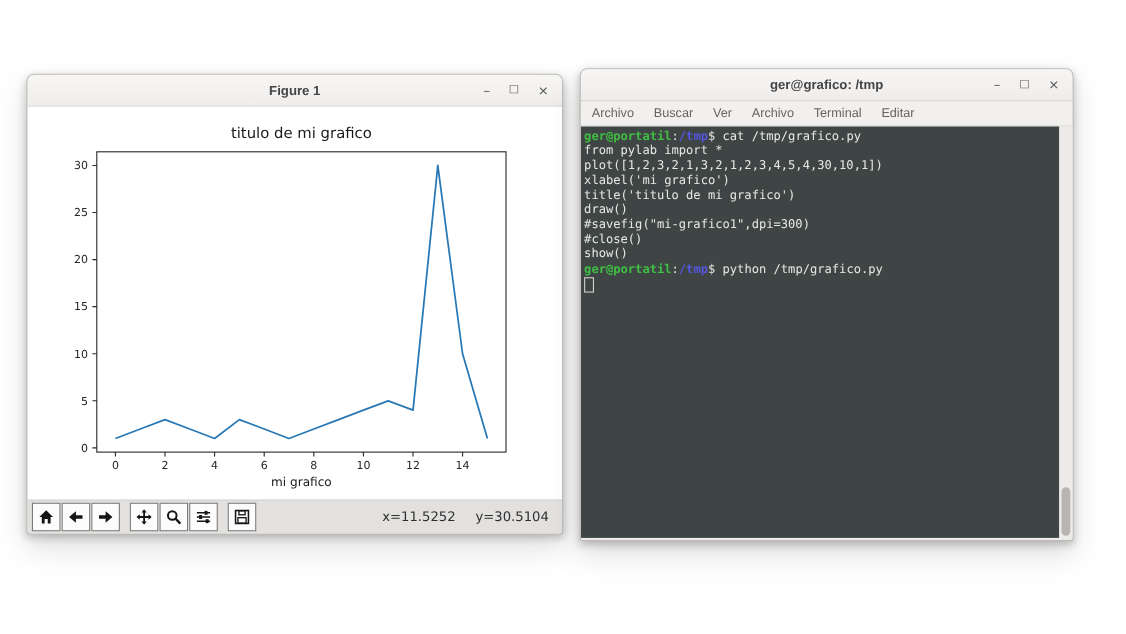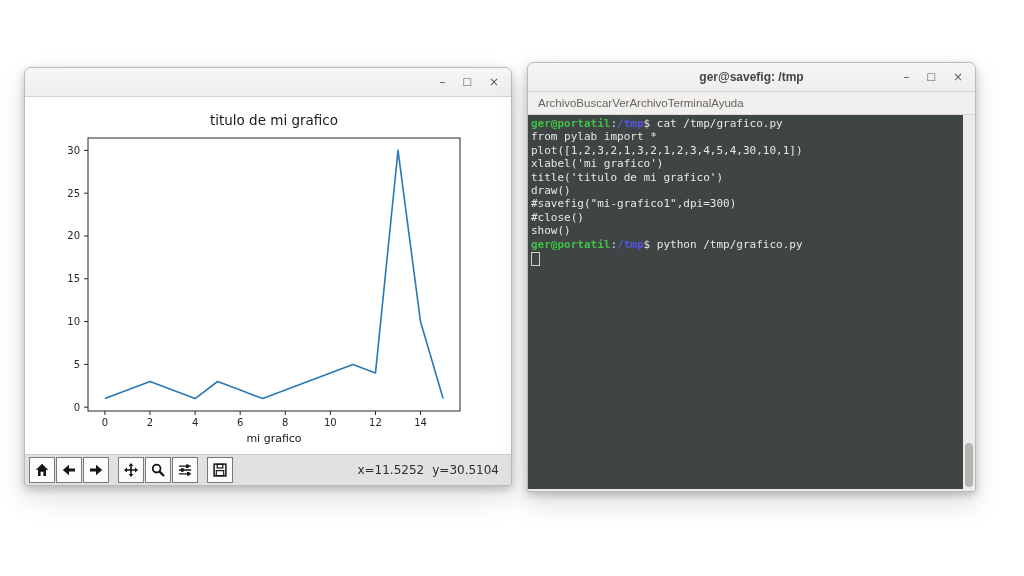--- a/index.html
+++ b/index.html
@@ -16,46 +16,47 @@
 
   
   #figure-window{left:24px;top:67px;width:486px;height:417px;}
   .fig-canvas{flex:0 0 357px;height:357px;background:#ffffff;position:relative;}
   .fig-canvas svg{position:absolute;left:0;top:0;}
   .fig-toolbar{flex:1;background:#e2e1df;border-top:1px solid #cfcdca;display:flex;
                align-items:center;padding:0 12px 0 4px;}
   .tb-group{display:flex;gap:1px;margin-right:9px;}
   .tb-btn{width:26px;height:26px;background:#fcfcfc;border:1px solid #7a7a78;
           display:flex;align-items:center;justify-content:center;box-sizing:border-box;}
-  .fig-status{margin-left:auto;display:flex;gap:8px;font-size:12px;color:#2e2e2e;
+  .fig-status{margin-left:auto;display:flex;gap:18px;font-size:12px;color:#2e2e2e;
               font-family:"DejaVu Sans",sans-serif;}
 
   
   #terminal-window{left:527px;top:62px;width:447px;height:428px;}
   .menubar{height:22px;flex:0 0 22px;background:#f2f0ee;border-bottom:1px solid #dbd8d5;
-           display:flex;align-items:center;padding-left:10px;font-size:11.5px;color:#67635f;}
+           display:flex;align-items:center;gap:18px;padding-left:10px;font-size:11.5px;color:#67635f;}
   .term-body{flex:1;background:#ecebe9;display:flex;padding-bottom:2px;}
   .term-content{flex:1;background:var(--term-bg);color:var(--term-fg);
                 font-family:"DejaVu Sans Mono",monospace;font-size:11px;line-height:13.4px;
                 padding:2px 0 0 3px;white-space:pre;}
   .seg-green{color:var(--prompt-green);font-weight:bold;}
   .seg-blue{color:var(--path-blue);font-weight:bold;}
   .seg-fg{color:var(--term-fg);}
   .term-cursor{display:inline-block;width:7px;height:12px;border:1px solid #cfd1cd;
                margin-top:1px;vertical-align:top;}
   .term-scrollbar{flex:0 0 12px;background:#ecebe9;position:relative;}
   .sb-thumb{position:absolute;bottom:2px;left:2px;width:8px;height:44px;background:#b7b4b1;border-radius:4px;}
 </style>
 </head>
 <body>
 
 <div>
 
   <section class="window" id="figure-window">
     <header class="titlebar">
+      <div class="title">Figure 1</div>
       <div class="win-controls">
         <span class="win-btn">–</span>
         <span class="win-btn max">□</span>
         <span class="win-btn">×</span>
       </div>
     </header>
 
     <div class="fig-canvas">
       <svg id="plot" width="486" height="357" viewBox="0 0 486 357">
           <rect x="63" y="41" width="372" height="273" fill="none" stroke="#262626" stroke-width="1"></rect>
@@ -151,35 +152,35 @@
       </div>
       <div class="fig-status">
         <span>x=11.5252</span>
         <span>y=30.5104</span>
       </div>
     </footer>
   </section>
 
   <section class="window" id="terminal-window">
     <header class="titlebar">
-      <div class="title">ger@savefig: /tmp</div>
+      <div class="title">ger@grafico: /tmp</div>
       <div class="win-controls">
         <span class="win-btn">–</span>
         <span class="win-btn max">□</span>
         <span class="win-btn">×</span>
       </div>
     </header>
 
     <nav class="menubar">
       <span>Archivo</span>
       <span>Buscar</span>
       <span>Ver</span>
       <span>Archivo</span>
       <span>Terminal</span>
-      <span>Ayuda</span>
+      <span>Editar</span>
     </nav>
 
     <div class="term-body">
       <div class="term-content" id="term-lines"><div class="term-line"><span class="seg-green">ger@portatil</span><span class="seg-fg">:</span><span class="seg-blue">/tmp</span><span class="seg-fg">$ cat /tmp/grafico.py</span></div><div class="term-line"><span class="seg-fg">from pylab import *</span></div><div class="term-line"><span class="seg-fg">plot([1,2,3,2,1,3,2,1,2,3,4,5,4,30,10,1])</span></div><div class="term-line"><span class="seg-fg">xlabel('mi grafico')</span></div><div class="term-line"><span class="seg-fg">title('titulo de mi grafico')</span></div><div class="term-line"><span class="seg-fg">draw()</span></div><div class="term-line"><span class="seg-fg">#savefig("mi-grafico1",dpi=300)</span></div><div class="term-line"><span class="seg-fg">#close()</span></div><div class="term-line"><span class="seg-fg">show()</span></div><div class="term-line"><span class="seg-green">ger@portatil</span><span class="seg-fg">:</span><span class="seg-blue">/tmp</span><span class="seg-fg">$ python /tmp/grafico.py</span></div><div><span class="term-cursor"></span></div></div>
       <div class="term-scrollbar">
         <div class="sb-thumb"></div>
       </div>
     </div>
   </section>
 

